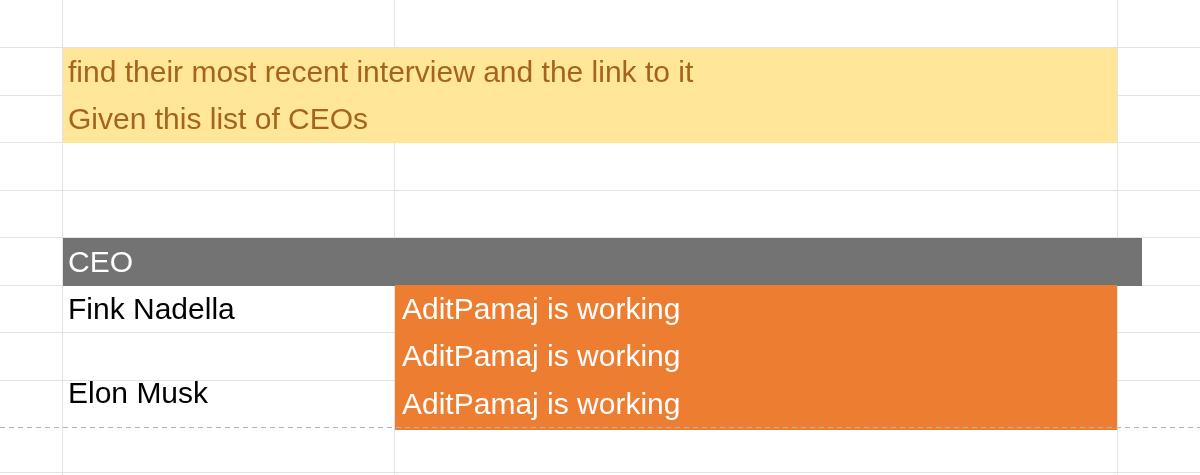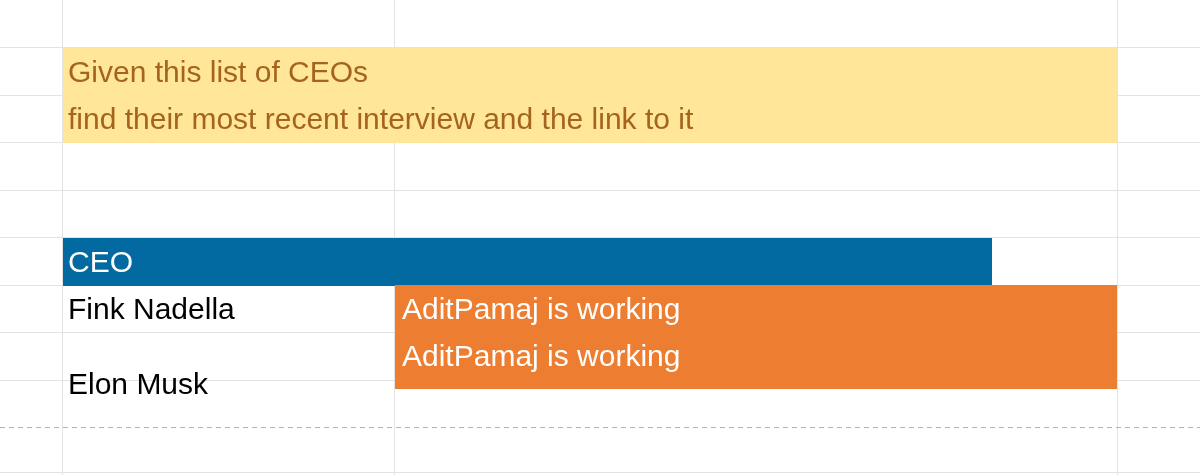--- a/index.html
+++ b/index.html
@@ -41,42 +41,42 @@
     left: 63px; top: 48px;
     width: 1054px; height: 95px;
     background: #ffe699;
     color: #a5641e;
   }
   .note-line { height: 47px; line-height: 47px; padding-left: 5px; white-space: nowrap; }
   
   .header-row {
     position: absolute;
     left: 63px; top: 238px;
-    width: 929px; height: 48px;
-    background: #0369a1;
+    width: 1079px; height: 48px;
+    background: #737373;
     color: #ffffff;
   }
   .header-cell { position: absolute; top: 0; height: 47px; line-height: 47px; white-space: nowrap; }
   .header-ceo { left: 5px; }
   .header-result { left: 339px; }
   
   .name-cell {
     position: absolute;
     left: 63px; width: 331px; height: 47px;
     line-height: 47px; padding-left: 5px;
     color: #000000; white-space: nowrap;
   }
   .name-r1 { top: 285px; }
   .name-r2 { top: 332px; }
-  .name-r3 { top: 360px; }
+  .name-r3 { top: 369px; }
   
   .result-block {
     position: absolute;
     left: 395px; top: 285px;
-    width: 722px; height: 104px;
+    width: 722px; height: 145px;
     background: #ed7d31;
     color: #ffffff;
   }
   .result-line { height: 47.33px; line-height: 47.33px; padding-left: 7px; white-space: nowrap; }
 </style>
 </head>
 <body>
 
 <div class="sheet">
 
@@ -87,22 +87,22 @@
   <div class="hline h2"></div>
   <div class="hline h3"></div>
   <div class="hline h4"></div>
   <div class="hline h5"></div>
   <div class="hline h6"></div>
   <div class="hline h7"></div>
   <div class="hline h8"></div>
   <div class="hline h9"></div>
 
   <div class="note">
+    <div class="note-line">find their most recent interview and the link to it</div>
     <div class="note-line">Given this list of CEOs</div>
-    <div class="note-line">find their most recent interview and the link to it</div>
   </div>
 
   <div class="header-row">
     <div class="header-cell header-ceo">CEO</div>
   </div>
 
   <div class="name-cell name-r1">Fink Nadella</div>
   <div class="name-cell name-r3">Elon Musk</div>
 
   <div class="result-block">

